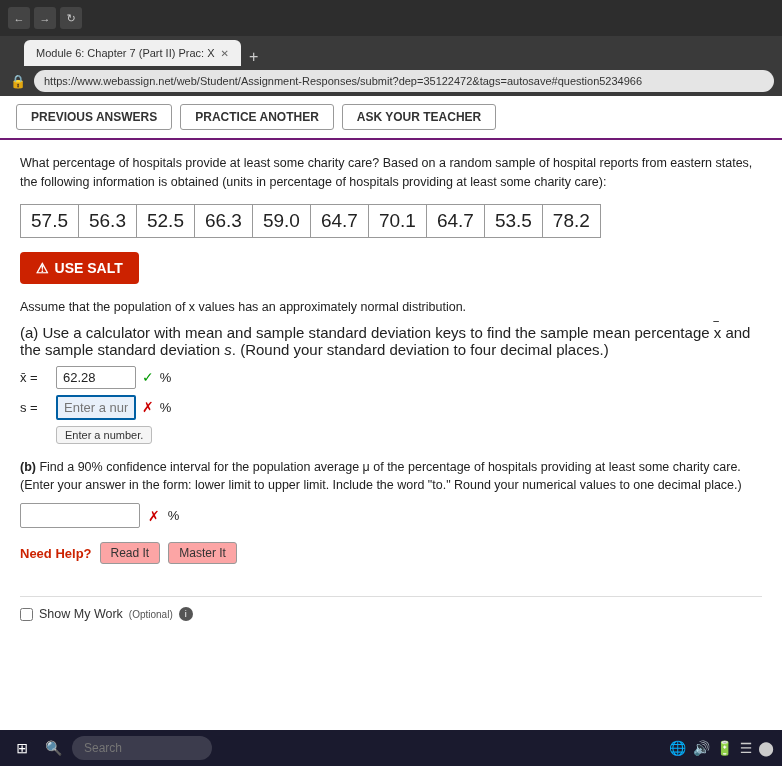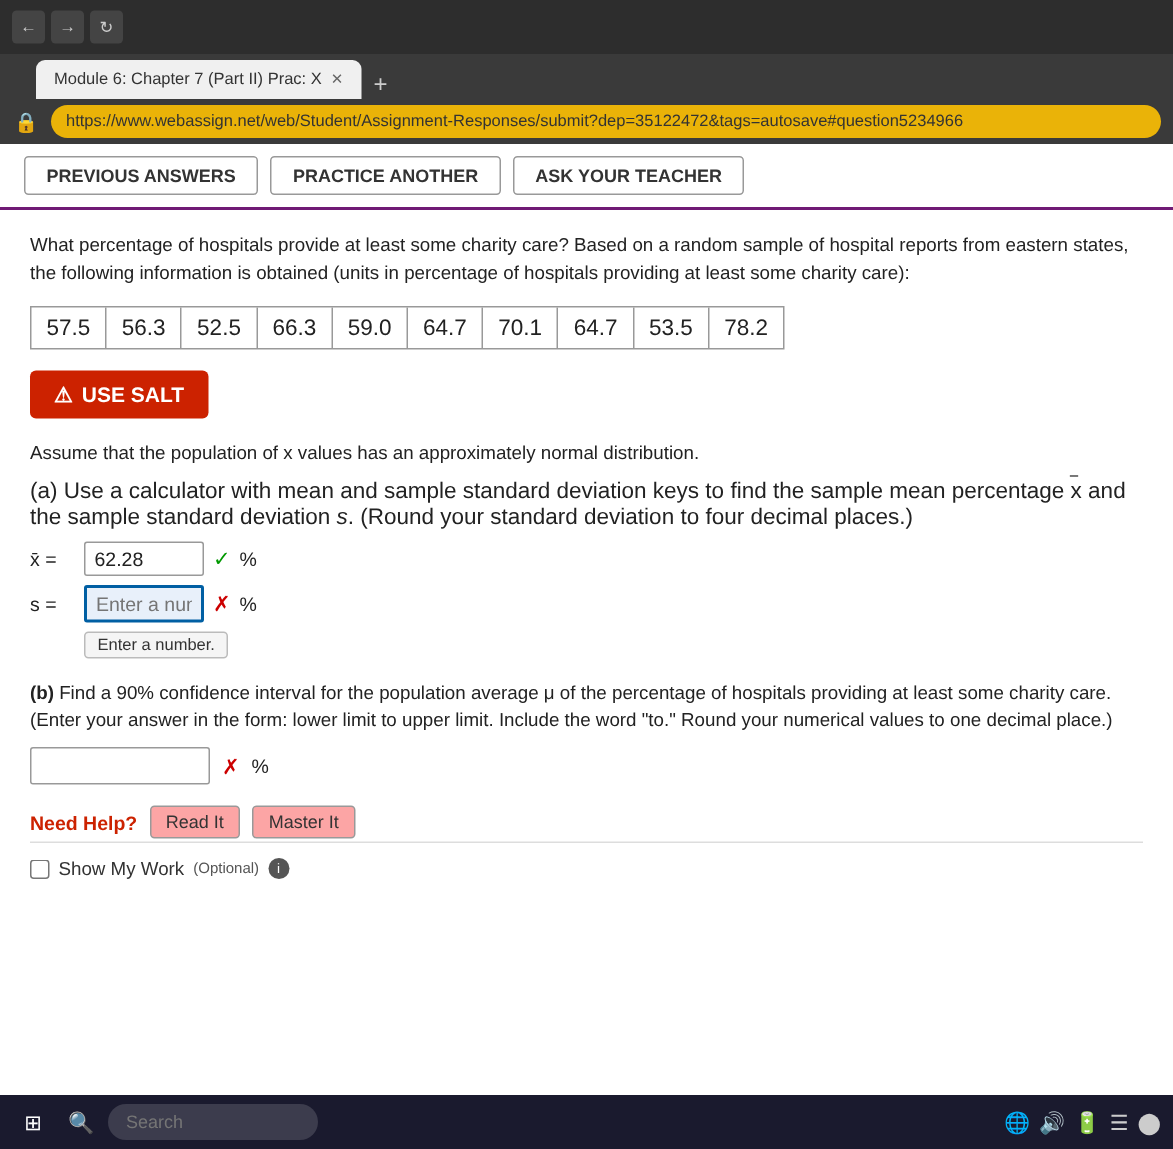--- a/index.html
+++ b/index.html
@@ -70,21 +70,21 @@
     }
     .address-bar {
       background: #3a3a3a;
       height: 30px;
       display: flex;
       align-items: center;
       padding: 0 8px;
       gap: 6px;
     }
     .address-input {
-      background: #eab308;
+      background: #e5e5e5;
       border: none;
       border-radius: 12px;
       padding: 3px 10px;
       font-size: 11px;
       flex: 1;
       height: 22px;
       color: #333;
     }
     .nav-btn {
       color: #ccc;
@@ -137,21 +137,21 @@
     
     .data-table {
       display: flex;
       border: 1px solid #999;
       margin-bottom: 14px;
       width: fit-content;
     }
     .data-cell {
       border-right: 1px solid #999;
       padding: 5px 10px;
-      font-size: 15px;
+      font-size: 19px;
       color: #222;
       min-width: 44px;
       text-align: center;
     }
     .data-cell:last-child {
       border-right: none;
     }
 
     
     .use-salt-btn {
@@ -278,21 +278,21 @@
       font-size: 12px;
       color: #333;
       cursor: pointer;
     }
 
     
     .show-work-row {
       display: flex;
       align-items: center;
       gap: 6px;
-      margin-top: 2px;
+      margin-top: 32px;
       padding-top: 10px;
       border-top: 1px solid #ddd;
     }
     .show-work-label {
       font-size: 12.5px;
       color: #333;
     }
     .show-work-optional {
       font-size: 10px;
       color: #555;

